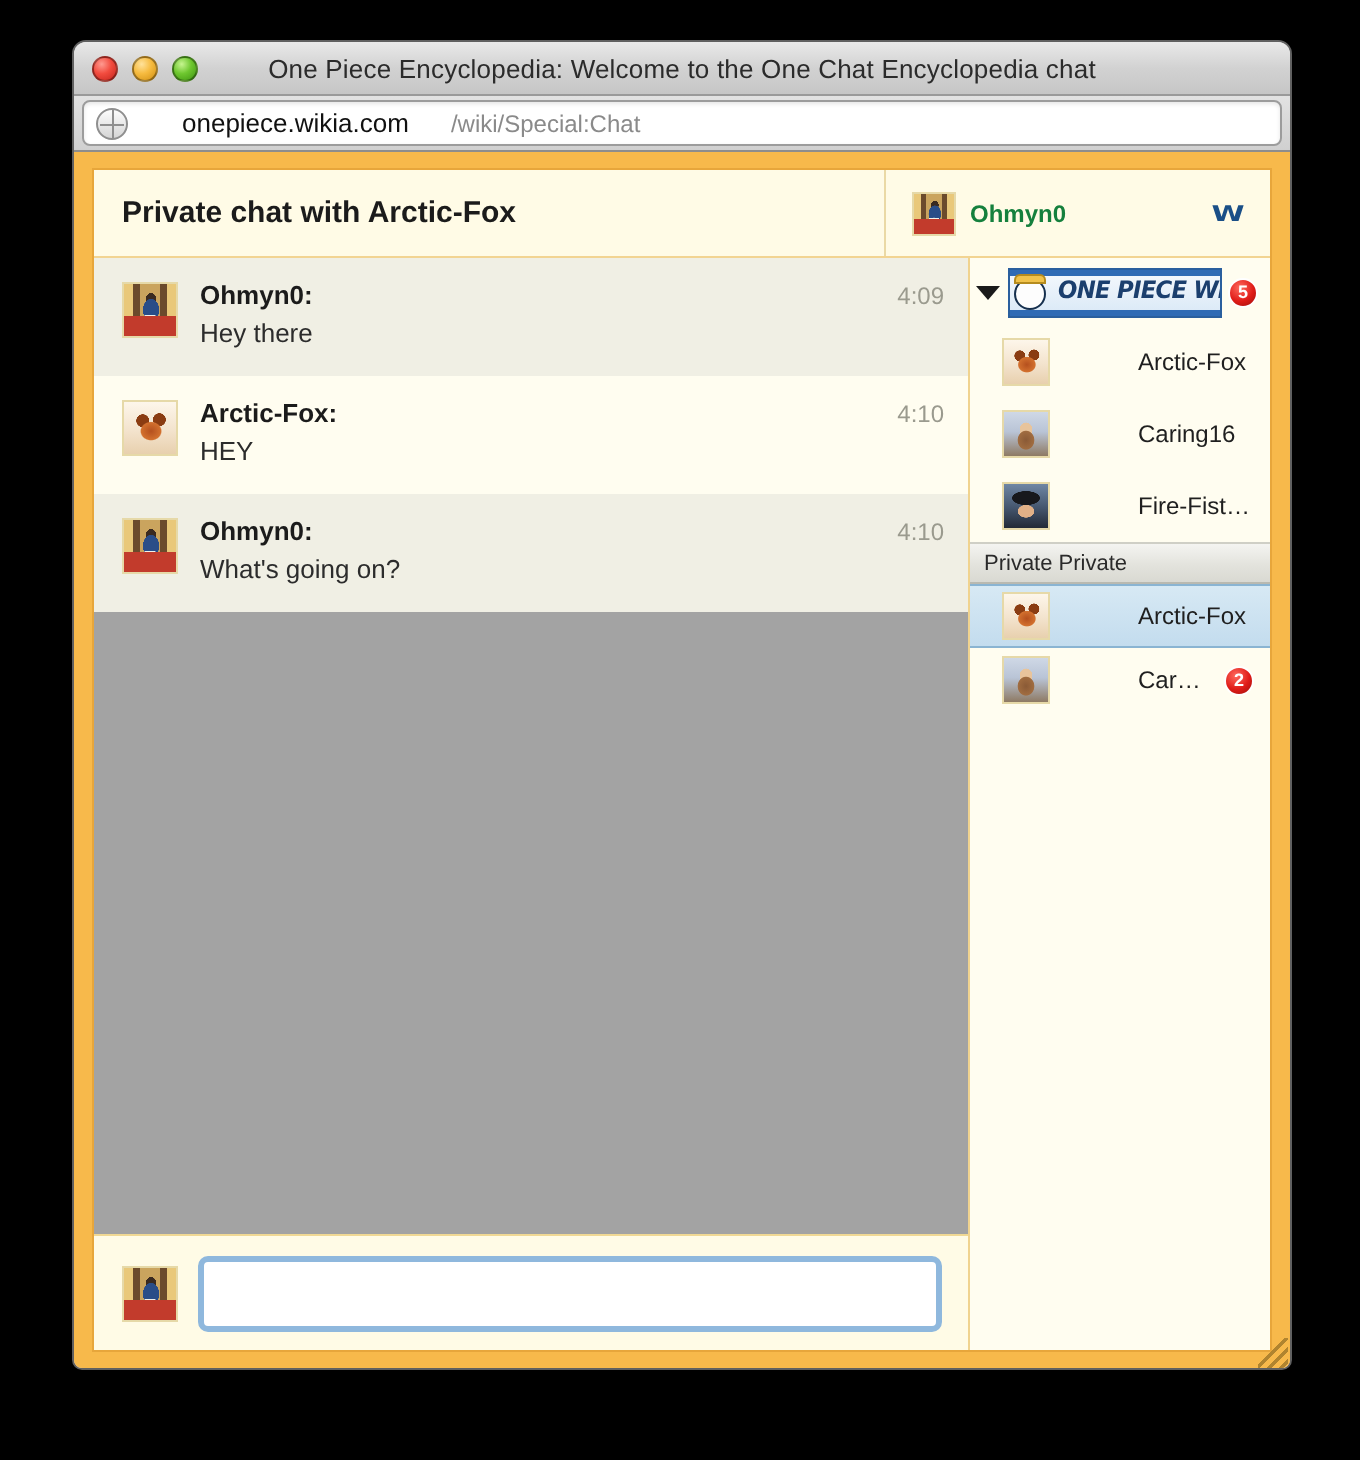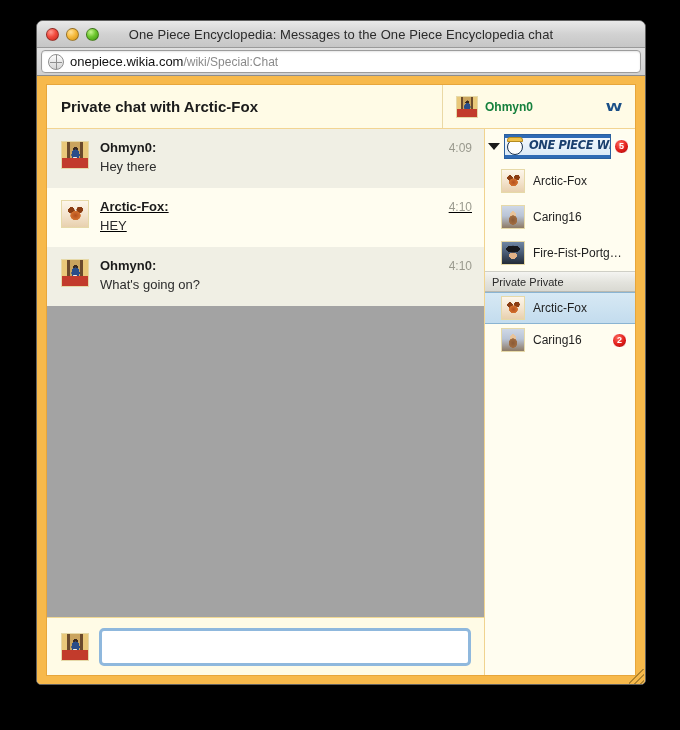--- a/index.html
+++ b/index.html
@@ -81,20 +81,21 @@
   .urlbar {
     height: 23px;
     background: #ffffff;
     border: 1px solid #9c9c9c;
     border-radius: 4px;
     display: flex;
     align-items: center;
     padding: 4px 6px;
     box-sizing: border-box;
     box-shadow: inset 0 1px 2px rgba(0,0,0,0.10);
+    gap: 21px;
   }
   .globe-icon {
     width: 14px; height: 14px;
     border-radius: 50%;
     border: 1px solid #8f8f8f;
     background: linear-gradient(to bottom, #fdfdfd, #d5d5d5);
     position: relative;
     flex: 0 0 auto;
     margin-right: 6px;
   }
@@ -198,21 +199,21 @@
   }
 
   .msg {
     display: flex;
     align-items: flex-start;
     padding: 11px 12px 12px 14px;
     box-sizing: border-box;
     position: relative;
   }
   .msg.alt { background: #f0efe4; }
-  .msg.plain { background: #fffdf0; text-decoration: underline; }
+  .msg.plain { background: #fffdf0; }
 
   .msg-avatar {
     width: 28px; height: 28px;
     flex: 0 0 auto;
     border: 1px solid #e6d9a8;
     box-sizing: border-box;
     margin-right: 11px;
     margin-top: 1px;
   }
   .msg-main { flex: 1 1 auto; min-width: 0; }
@@ -393,20 +394,21 @@
     border: 1px solid #e6d9a8;
     box-sizing: border-box;
   }
   .user-name {
     font-size: 12px;
     color: #1f1f1f;
     flex: 1 1 auto;
     white-space: nowrap;
     overflow: hidden;
     text-overflow: ellipsis;
+    margin-left: 36px;
   }
 
   .section-header {
     height: 21px;
     background: linear-gradient(to bottom, #f4f4f1 0%, #e3e3dd 55%, #d9d9d2 100%);
     border-top: 1px solid #cfcfc6;
     border-bottom: 1px solid #b9b9b0;
     font-size: 11px;
     color: #2a2a2a;
     line-height: 20px;
@@ -449,21 +451,21 @@
 <div id="root">
 
   <div class="window">
 
     <div class="titlebar">
       <div class="lights">
         <div class="light red"></div>
         <div class="light yellow"></div>
         <div class="light green"></div>
       </div>
-      <div class="window-title">One Piece Encyclopedia: Messages to the One Piece Encyclopedia chat</div>
+      <div class="window-title">One Piece Encyclopedia: Welcome to the One Chat Encyclopedia chat</div>
     </div>
 
     <div class="urlbar-wrap">
       <div class="urlbar">
         <div class="globe-icon"></div>
         <span class="url-domain">onepiece.wikia.com</span>
           <span class="url-path">/wiki/Special:Chat</span>
       </div>
     </div>
 

